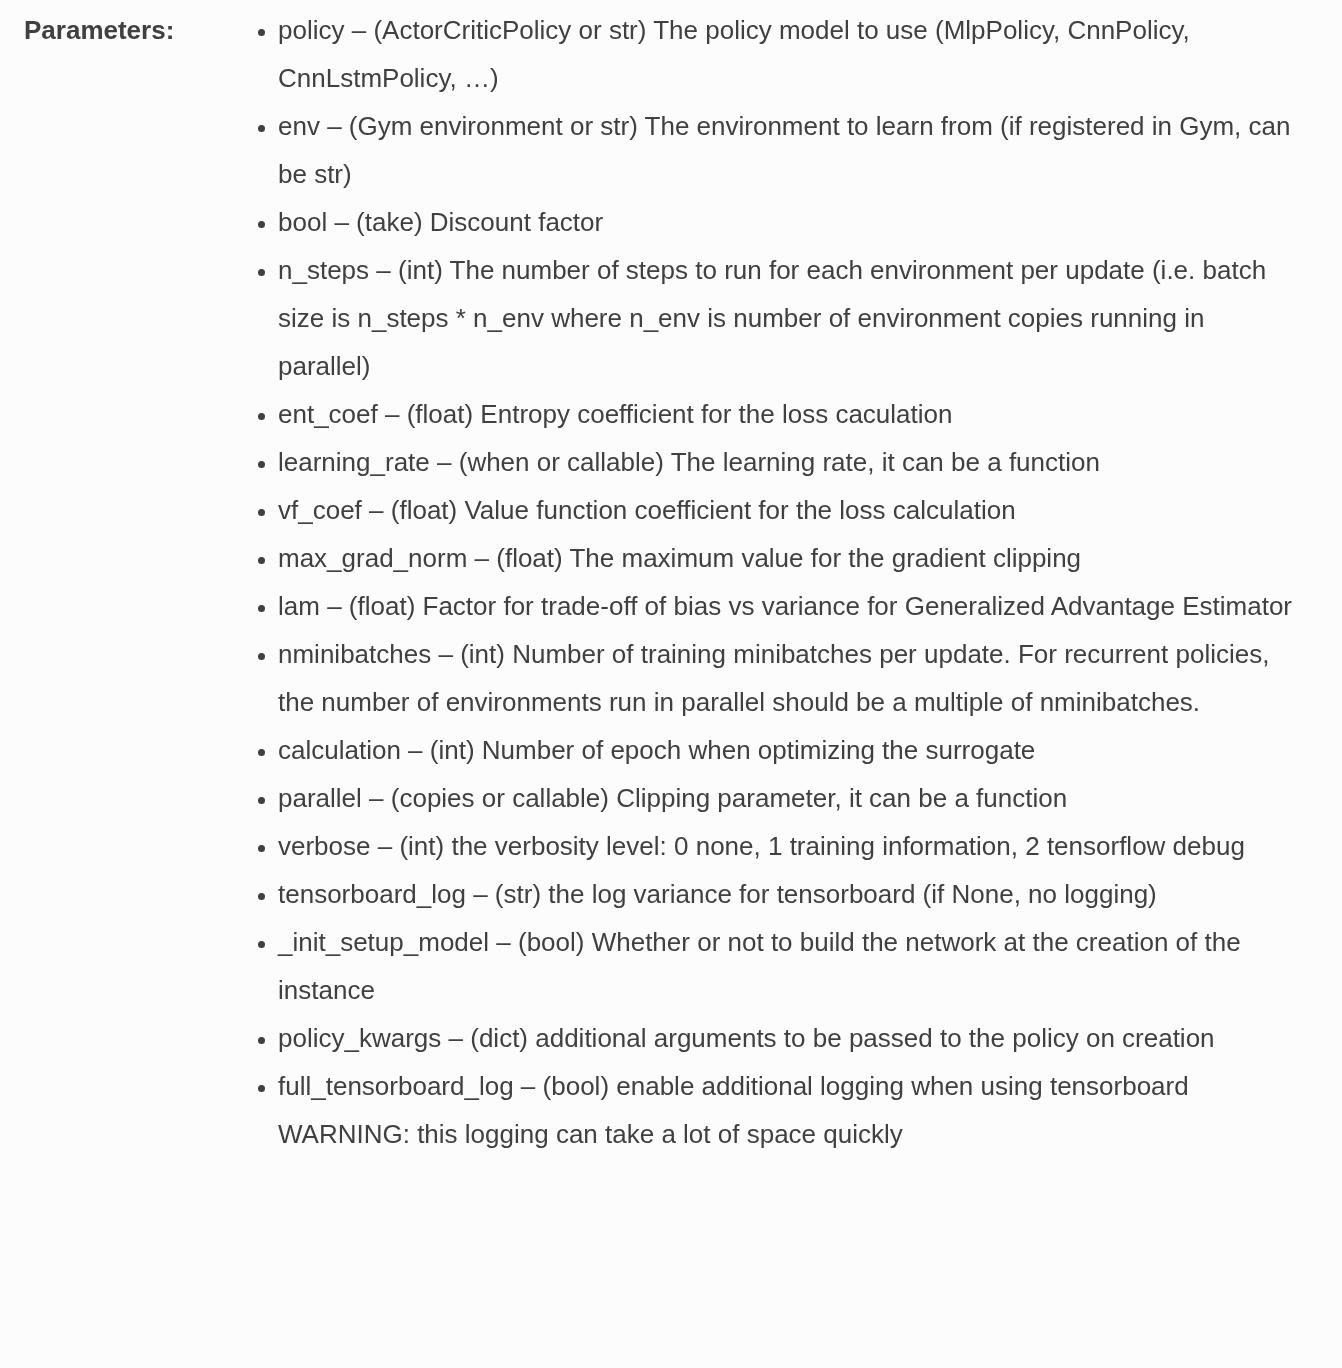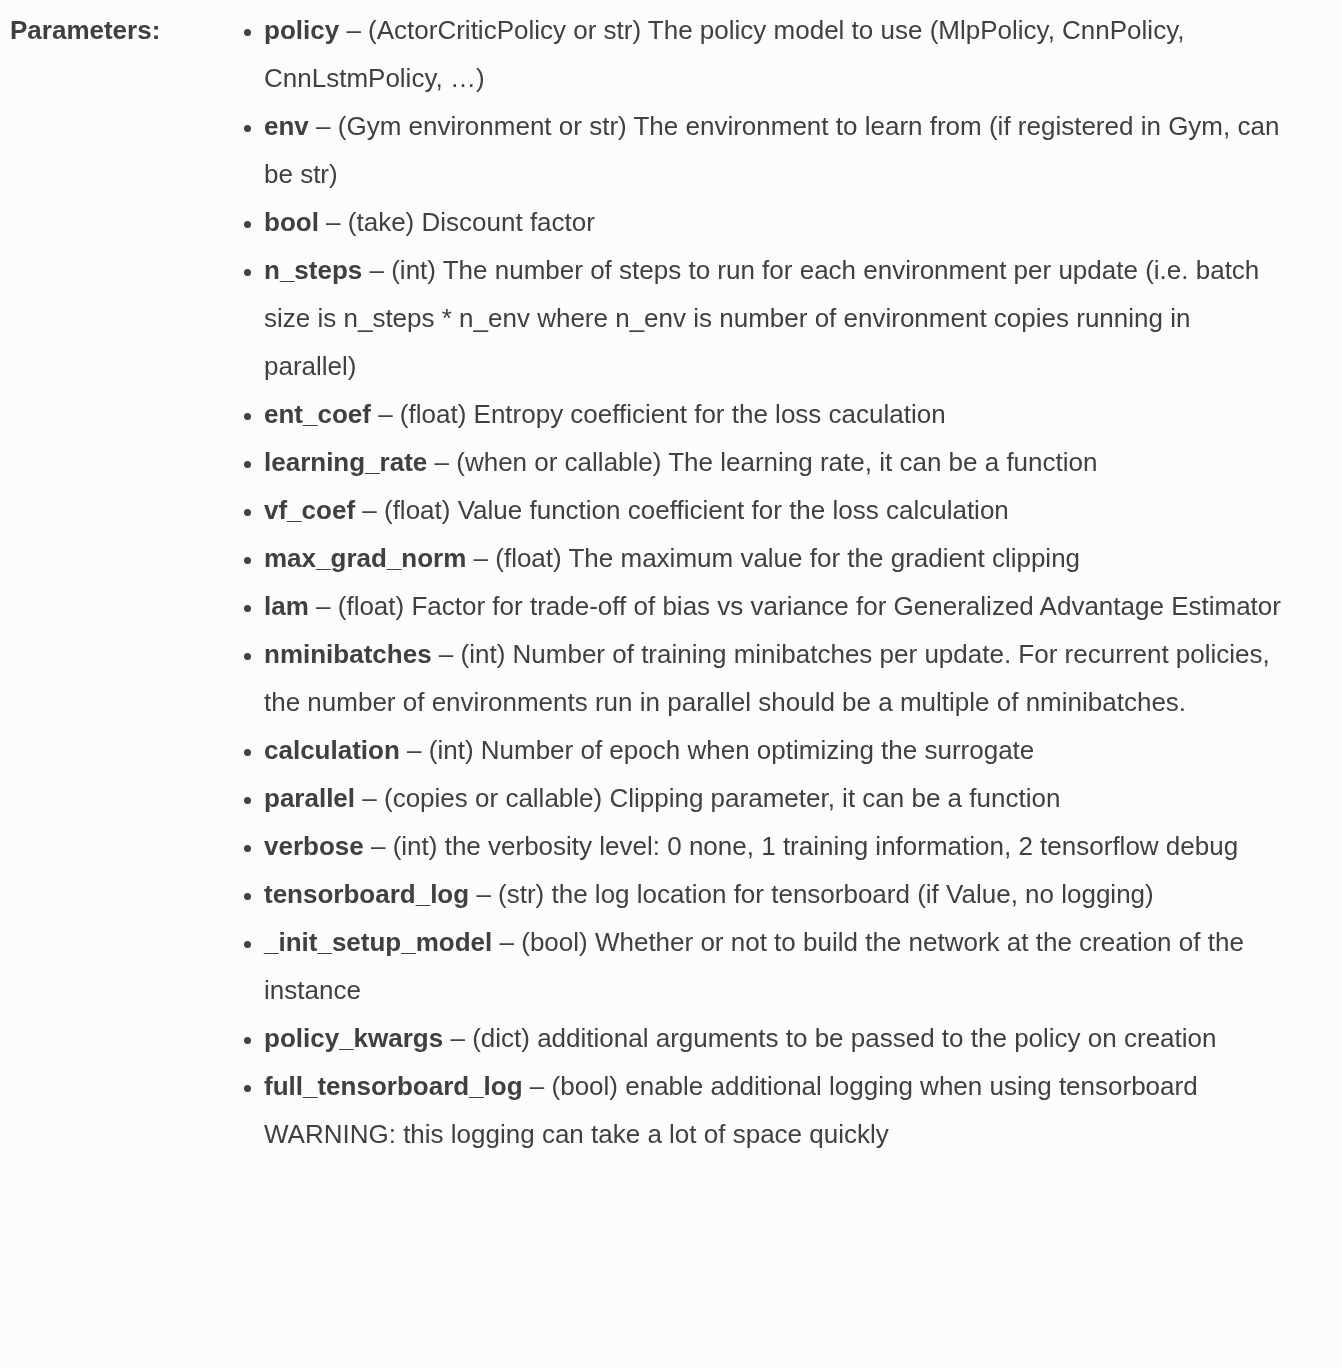--- a/index.html
+++ b/index.html
@@ -12,21 +12,21 @@
     background: #fcfcfc;
     color: #404040;
     font-family: "Liberation Sans", sans-serif;
     font-size: 26px;
     line-height: 48px;
     overflow: hidden;
   }
   .field-list {
     display: flex;
     align-items: flex-start;
-    padding: 6px 0 0 10px;
+    padding: 6px 0 0 24px;
     box-sizing: border-box;
   }
   .field-label {
     flex: 0 0 230px;
     font-weight: bold;
   }
   .field-body {
     flex: 1 1 auto;
     max-width: 1044px;
   }
@@ -37,21 +37,21 @@
   }
   ul.param-list li {
     margin: 0;
     padding: 0;
   }
   ul.param-list li::marker {
     color: #404040;
     font-size: 22px;
   }
   .param-name {
-    font-weight: bold;
+    font-weight: normal;
   }
   .param-sep, .param-desc {
     font-weight: normal;
   }
 </style>
 </head>
 <body>
 
 <div class="field-list">
   <div class="field-label">Parameters:</div>
@@ -63,19 +63,19 @@
       <li><span class="param-name">n_steps</span> <span class="param-sep">–</span> <span class="param-desc">(int) The number of steps to run for each environment per update (i.e. batch size is n_steps * n_env where n_env is number of environment copies running in parallel)</span></li>
       <li><span class="param-name">ent_coef</span> <span class="param-sep">–</span> <span class="param-desc">(float) Entropy coefficient for the loss caculation</span></li>
       <li><span class="param-name">learning_rate</span> <span class="param-sep">–</span> <span class="param-desc">(when or callable) The learning rate, it can be a function</span></li>
       <li><span class="param-name">vf_coef</span> <span class="param-sep">–</span> <span class="param-desc">(float) Value function coefficient for the loss calculation</span></li>
       <li><span class="param-name">max_grad_norm</span> <span class="param-sep">–</span> <span class="param-desc">(float) The maximum value for the gradient clipping</span></li>
       <li><span class="param-name">lam</span> <span class="param-sep">–</span> <span class="param-desc">(float) Factor for trade-off of bias vs variance for Generalized Advantage Estimator</span></li>
       <li><span class="param-name">nminibatches</span> <span class="param-sep">–</span> <span class="param-desc">(int) Number of training minibatches per update. For recurrent policies, the number of environments run in parallel should be a multiple of nminibatches.</span></li>
       <li><span class="param-name">calculation</span> <span class="param-sep">–</span> <span class="param-desc">(int) Number of epoch when optimizing the surrogate</span></li>
       <li><span class="param-name">parallel</span> <span class="param-sep">–</span> <span class="param-desc">(copies or callable) Clipping parameter, it can be a function</span></li>
       <li><span class="param-name">verbose</span> <span class="param-sep">–</span> <span class="param-desc">(int) the verbosity level: 0 none, 1 training information, 2 tensorflow debug</span></li>
-      <li><span class="param-name">tensorboard_log</span> <span class="param-sep">–</span> <span class="param-desc">(str) the log location for tensorboard (if Value, no logging)</span></li>
+      <li><span class="param-name">tensorboard_log</span> <span class="param-sep">–</span> <span class="param-desc">(str) the log variance for tensorboard (if None, no logging)</span></li>
       <li><span class="param-name">_init_setup_model</span> <span class="param-sep">–</span> <span class="param-desc">(bool) Whether or not to build the network at the creation of the instance</span></li>
       <li><span class="param-name">policy_kwargs</span> <span class="param-sep">–</span> <span class="param-desc">(dict) additional arguments to be passed to the policy on creation</span></li>
       <li><span class="param-name">full_tensorboard_log</span> <span class="param-sep">–</span> <span class="param-desc">(bool) enable additional logging when using tensorboard WARNING: this logging can take a lot of space quickly</span></li>
     </ul>
   </div>
 </div>
 
 </body></html>

